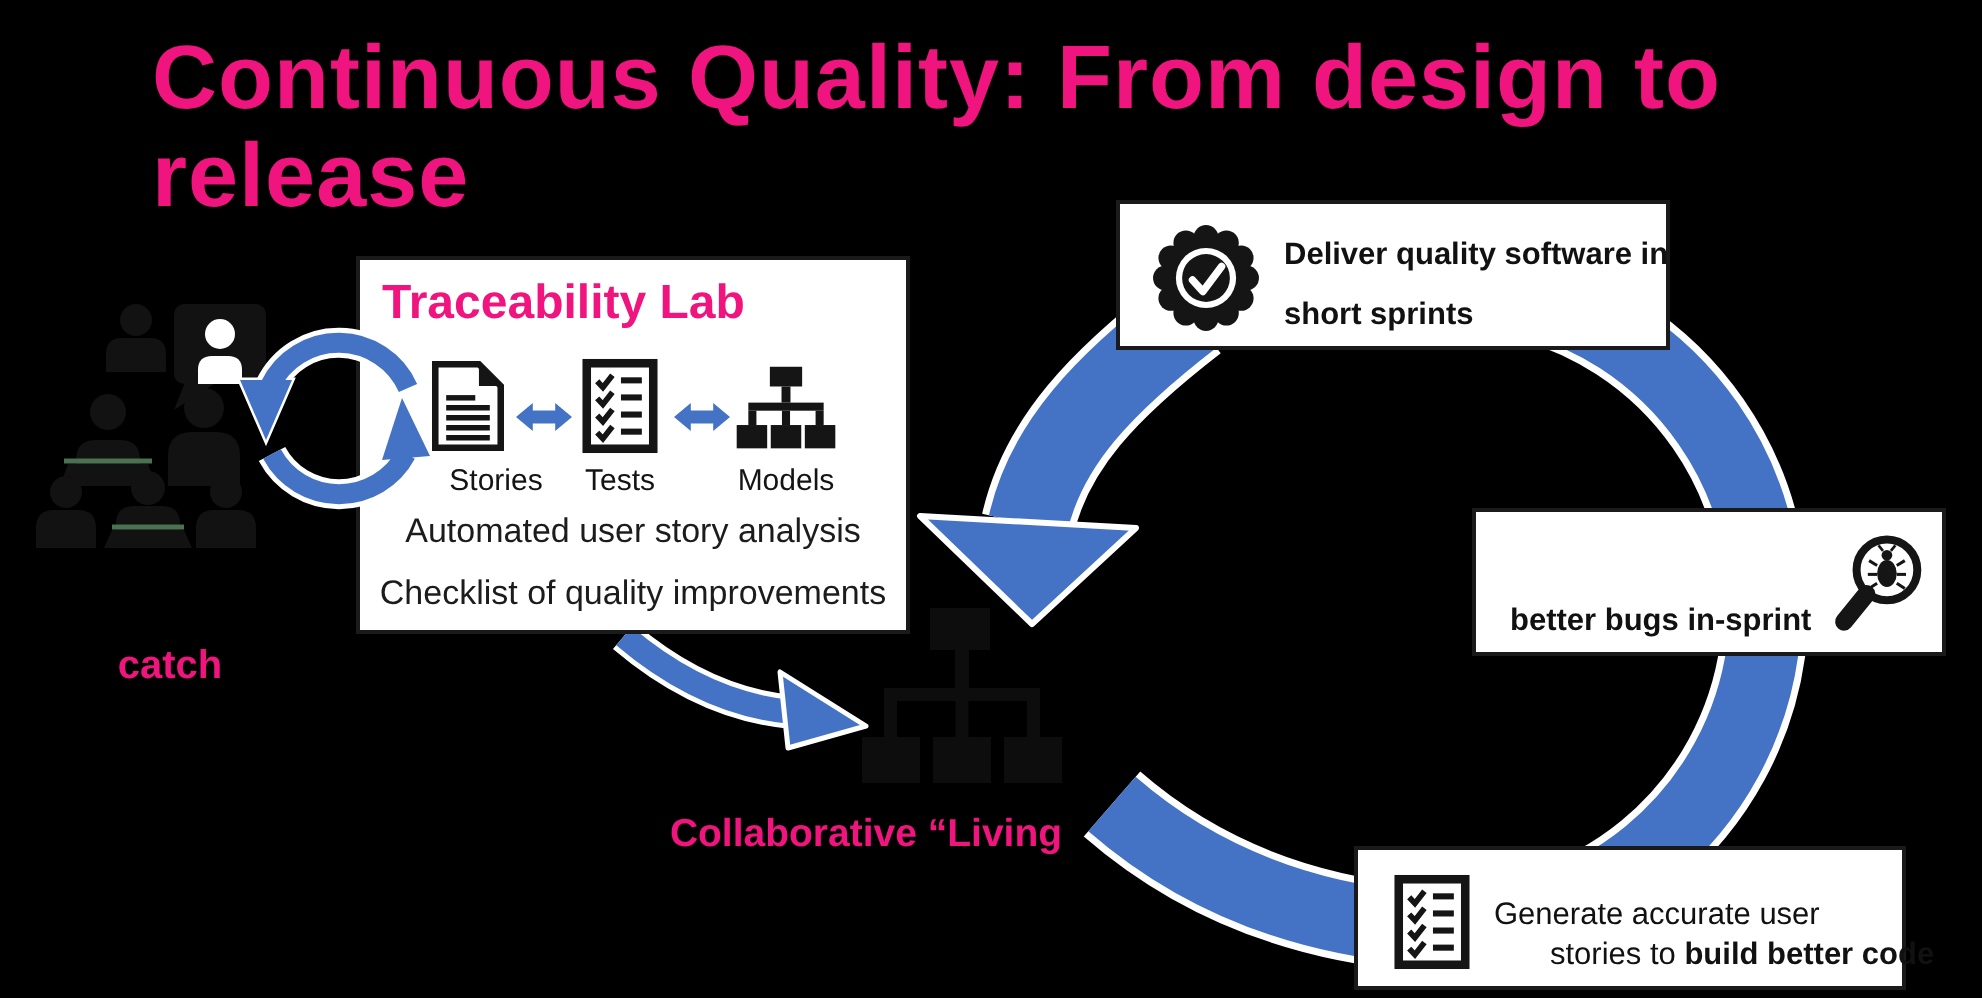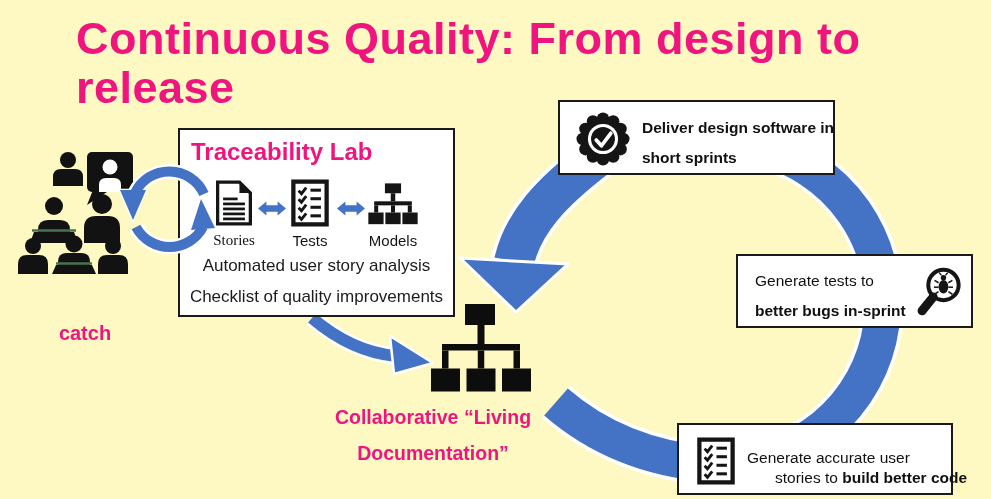--- a/index.html
+++ b/index.html
@@ -1,16 +1,16 @@
 <!DOCTYPE html>
 <html><head>
 <meta charset="utf-8">
 <style>
   html,body{margin:0;padding:0;}
-  .stage{position:relative;width:991px;height:499px;background:#fef9c3;overflow:hidden;
+  .stage{position:relative;width:991px;height:499px;background:#000000;overflow:hidden;
          font-family:"Liberation Sans",sans-serif;}
   .abs{position:absolute;}
   .pink{color:#F0147E;font-weight:bold;}
   .title{left:76px;top:14px;width:910px;font-size:45px;line-height:49px;letter-spacing:.5px;}
   .teamlbl{left:0;width:170px;text-align:center;font-size:20px;}
   .card{background:#fff;border:2.2px solid #1a1a1a;box-sizing:border-box;z-index:2;}
   .labtitle{left:11px;top:8px;font-size:24px;}
   .artlabel{font-size:15px;color:#141414;text-align:center;width:64px;}
   .labnote{left:0;width:100%;text-align:center;font-size:17px;color:#1c1c1c;}
   .steptext{font-size:15.5px;color:#111;white-space:nowrap;}
@@ -121,21 +121,21 @@
         <rect x="8" y="21" width="42" height="4.5"></rect>
         <rect x="8" y="25.5" width="4.5" height="8"></rect>
           <rect x="26.75" y="25.5" width="4.5" height="8"></rect>
           <rect x="45.5" y="25.5" width="4.5" height="8"></rect>
         <rect x="1.5" y="33.5" width="17" height="13"></rect>
           <rect x="20.5" y="33.5" width="17" height="13"></rect>
           <rect x="39.5" y="33.5" width="17" height="13"></rect>
       </g>
     </svg>
 
-    <div class="abs artlabel" style="left:22px;top:102px;font-family:Liberation Serif, serif;">Stories</div>
+    <div class="abs artlabel" style="left:36px;top:102px;">Stories</div>
     <div class="abs artlabel" style="left:98px;top:102px;">Tests</div>
     <div class="abs artlabel" style="left:181px;top:102px;">Models</div>
 
     <div class="abs labnote" style="top:126px;">Automated user story analysis</div>
     <div class="abs labnote" style="top:157px;">Checklist of quality improvements</div>
   </div>
 
   <svg class="abs z1" style="left:290px;top:310px;" width="160" height="80" viewBox="0 0 160 80">
     <path d="M 22 8 Q 62 42 106 46" fill="none" stroke="#ffffff" stroke-width="17"></path>
     <path d="M 22 8 Q 62 42 106 46" fill="none" stroke="#4472C4" stroke-width="12"></path>
@@ -150,21 +150,20 @@
       <rect x="17" y="48.5" width="6.5" height="18"></rect>
         <rect x="52.75" y="48.5" width="6.5" height="18"></rect>
         <rect x="88.5" y="48.5" width="6.5" height="18"></rect>
       <rect x="6" y="66.5" width="29" height="23"></rect>
         <rect x="41.5" y="66.5" width="29" height="23"></rect>
         <rect x="77" y="66.5" width="29" height="23"></rect>
     </g>
   </svg>
 
   <div class="abs livlbl pink z2" style="top:406px;">Collaborative “Living</div>
-  <div class="abs livlbl pink z2" style="top:442px;">Documentation”</div>
 
   <div class="abs card" style="left:558px;top:100px;width:277px;height:75px;">
     <svg class="abs" style="left:16px;top:10px;" width="54" height="54" viewBox="0 0 52 52">
       <g fill="#151515">
         <circle cx="45.5" cy="26" r="6"></circle>
           <circle cx="42.9" cy="35.8" r="6"></circle>
           <circle cx="35.8" cy="42.9" r="6"></circle>
         <circle cx="26" cy="45.5" r="6"></circle>
           <circle cx="16.3" cy="42.9" r="6"></circle>
           <circle cx="9.1" cy="35.8" r="6"></circle>
@@ -173,26 +172,25 @@
           <circle cx="16.3" cy="9.1" r="6"></circle>
         <circle cx="26" cy="6.5" r="6"></circle>
           <circle cx="35.8" cy="9.1" r="6"></circle>
           <circle cx="42.9" cy="16.3" r="6"></circle>
         <circle cx="26" cy="26" r="20.5"></circle>
       </g>
       <circle cx="26" cy="26" r="14.5" fill="#ffffff"></circle>
       <circle cx="26" cy="26" r="11.5" fill="#151515"></circle>
       <path d="M 19.5 27 L 24.5 32.5 L 33.5 20.5" fill="none" stroke="#ffffff" stroke-width="3.6" stroke-linecap="round" stroke-linejoin="round"></path>
     </svg>
-    <div class="abs steptext b" style="left:82px;top:17px;">Deliver design software in</div>
+    <div class="abs steptext b" style="left:82px;top:17px;">Deliver quality software in</div>
     <div class="abs steptext b" style="left:82px;top:47px;text-align:right;">short sprints</div>
   </div>
 
   <div class="abs card" style="left:736px;top:254px;width:237px;height:74px;">
-    <div class="abs steptext" style="left:17px;top:16px;">Generate tests to</div>
     <div class="abs steptext b" style="left:17px;top:46px;">better bugs in-sprint</div>
     <svg class="abs" style="left:176px;top:6px;" width="50" height="62" viewBox="0 0 56 64">
       <circle cx="33" cy="23" r="17" fill="#ffffff" stroke="#151515" stroke-width="4.5"></circle>
       <line x1="21.5" y1="36.5" x2="9" y2="52" stroke="#151515" stroke-width="10" stroke-linecap="round"></line>
       <g stroke="#151515" stroke-width="1.7">
         <line x1="27.5" y1="20.5" x2="23" y2="17.8"></line>
           <line x1="27.5" y1="25.5" x2="22.3" y2="25.5"></line>
           <line x1="27.5" y1="30.5" x2="23" y2="33.4"></line>
         <line x1="38.5" y1="20.5" x2="43" y2="17.8"></line>
           <line x1="38.5" y1="25.5" x2="43.7" y2="25.5"></line>

